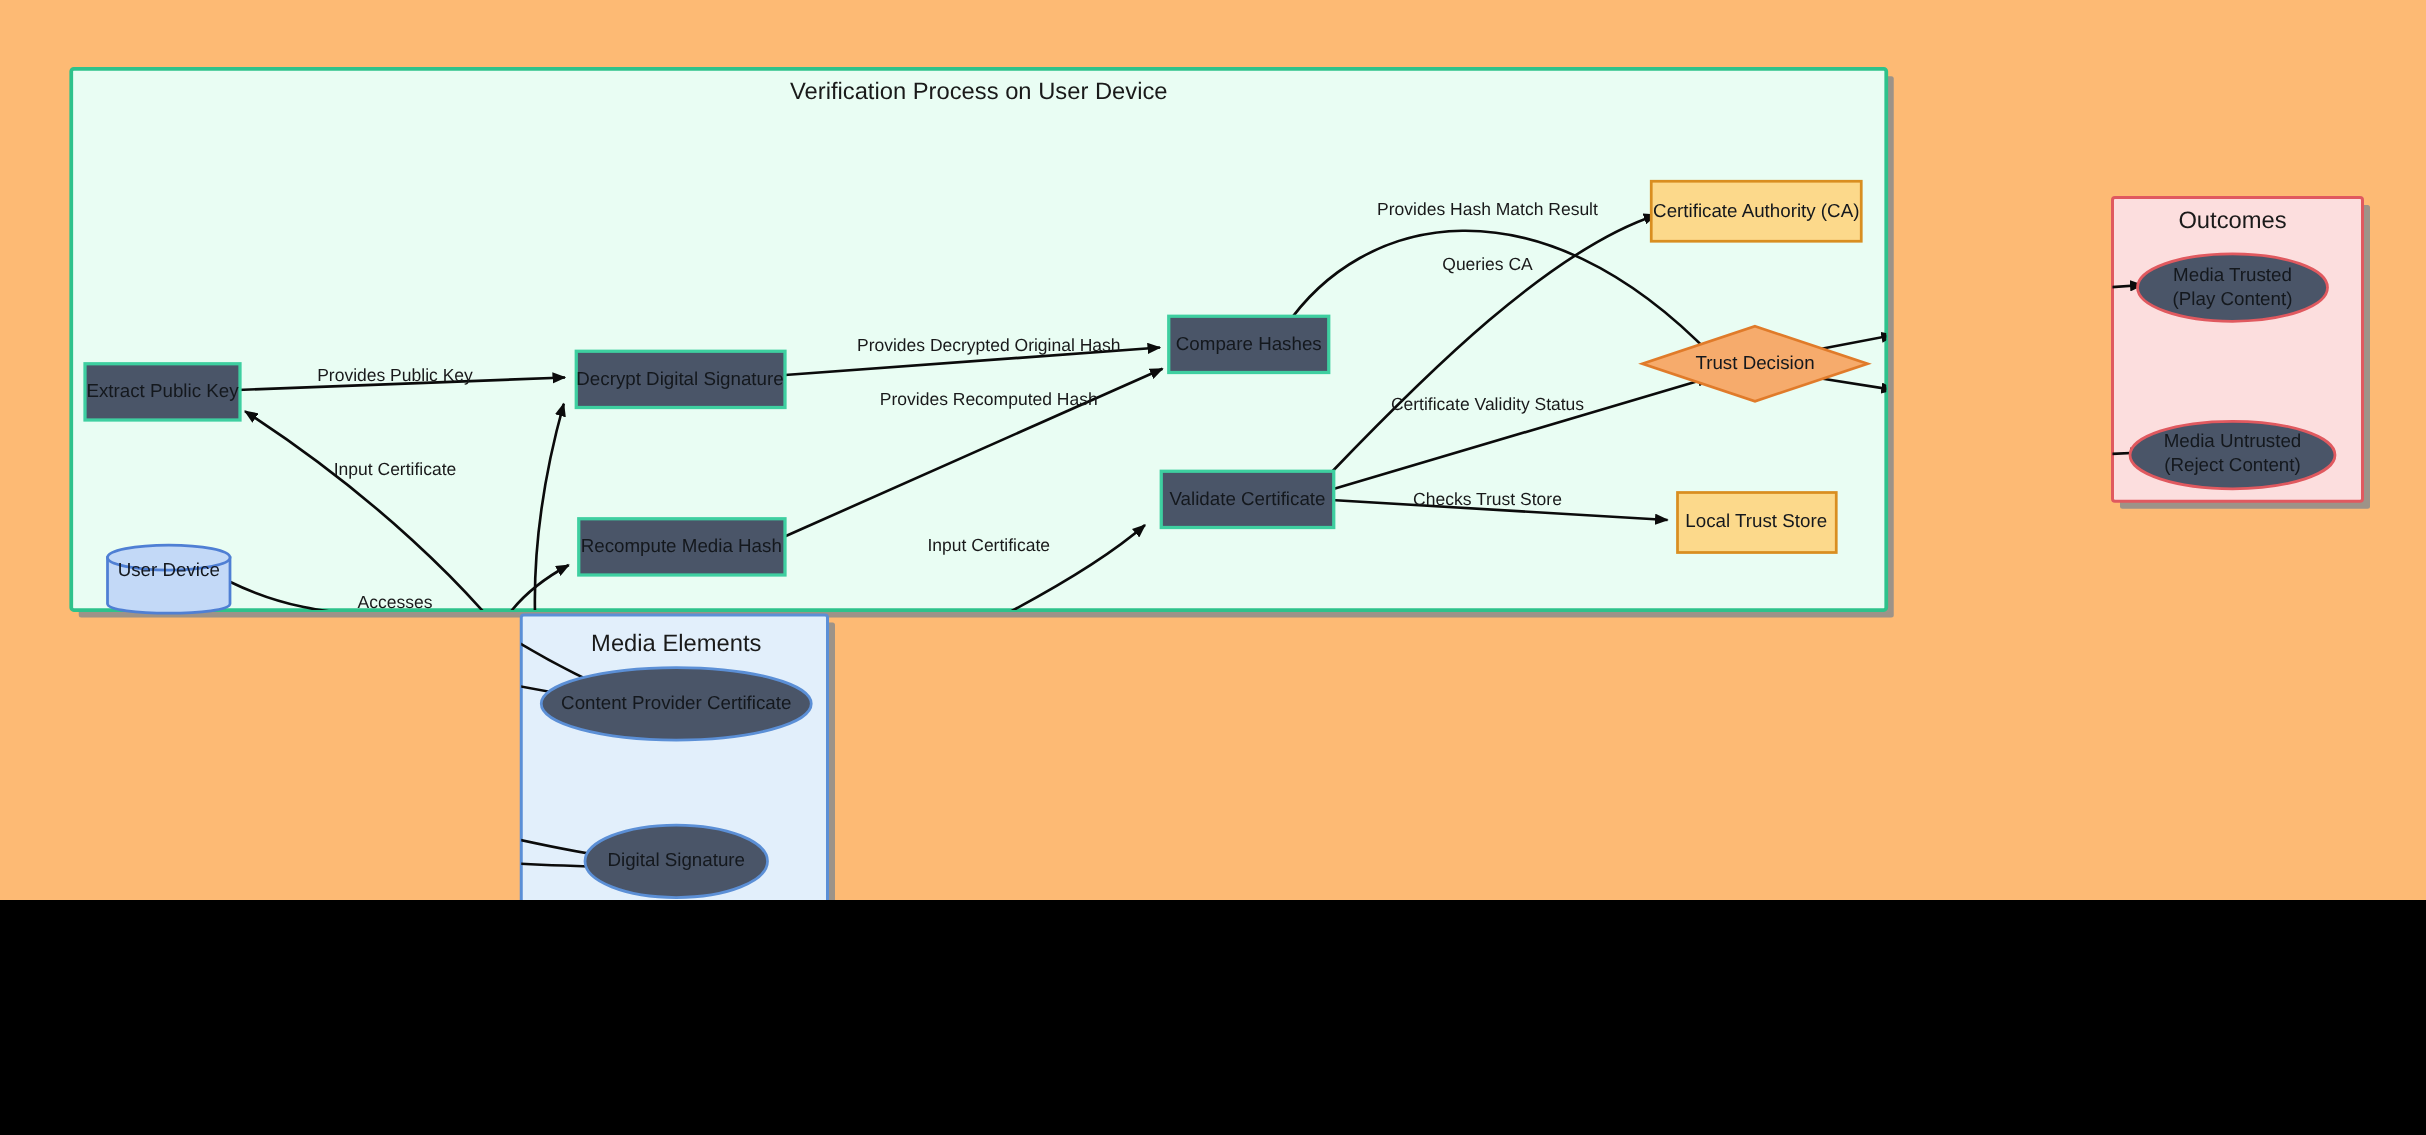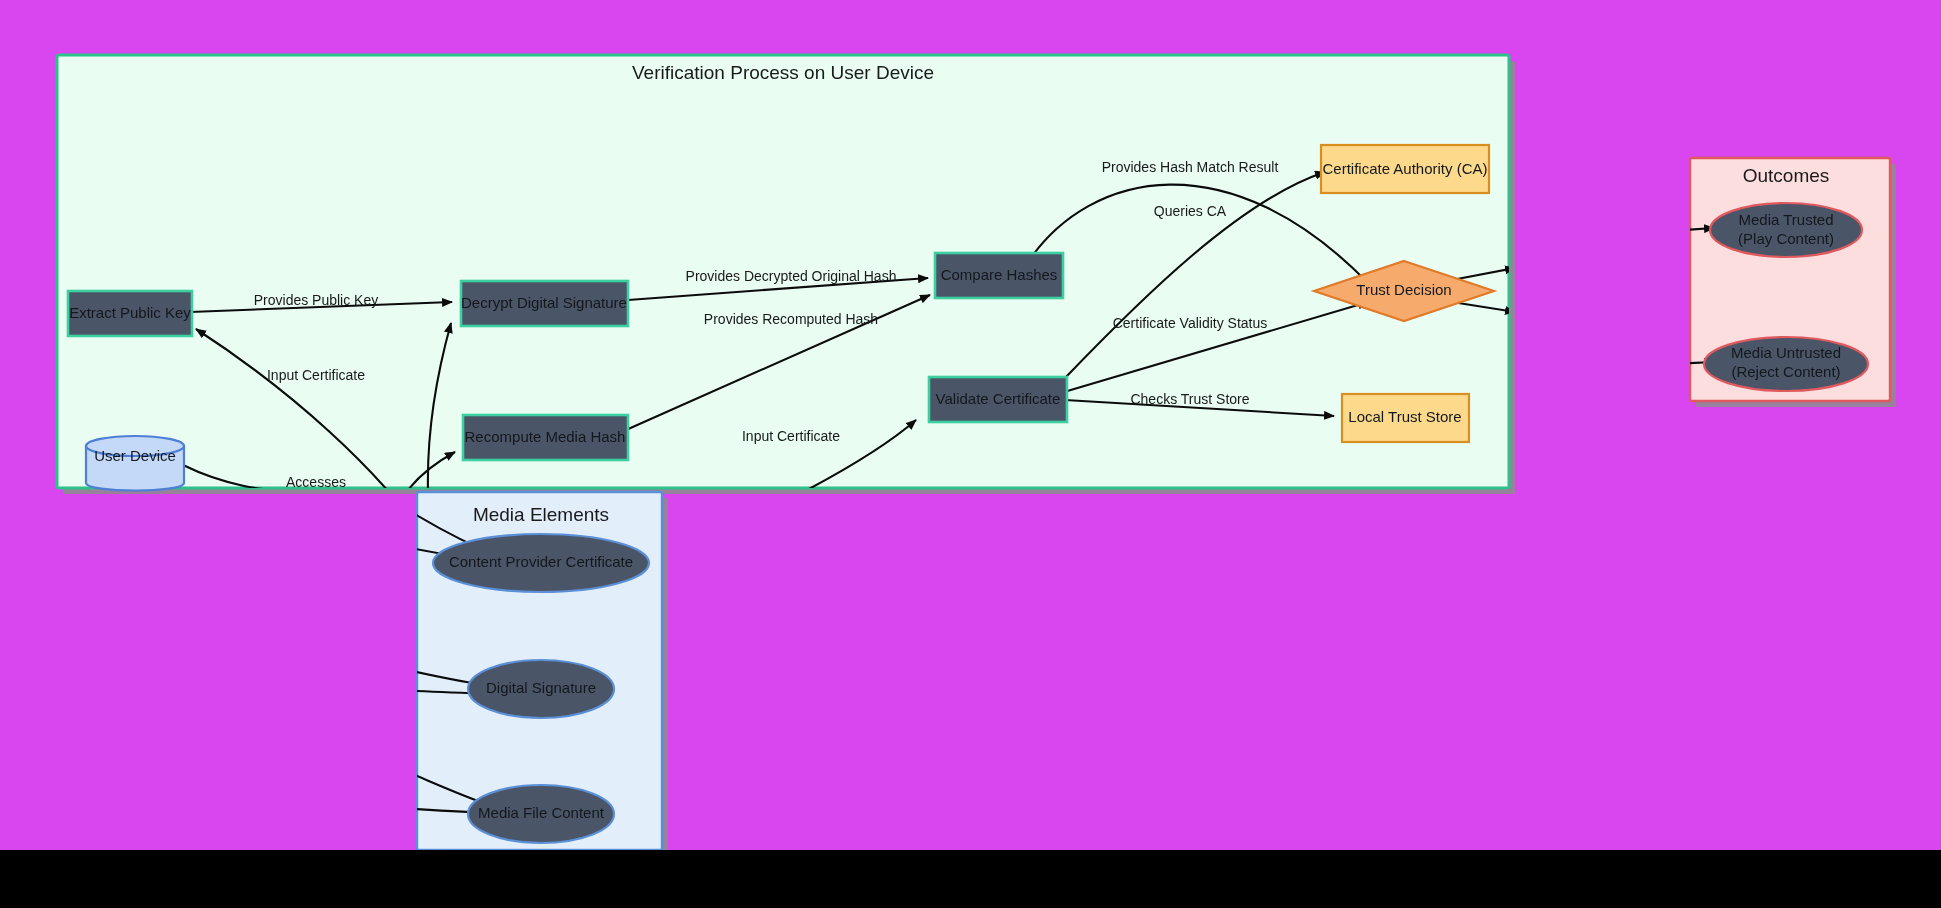--- a/index.html
+++ b/index.html
@@ -3,22 +3,22 @@
 <meta charset="utf-8">
 <style>
   html, body {
     margin: 0;
     padding: 0;
     background: #000000;
   }
   #stage {
     position: relative;
     width: 1941px;
-    height: 850px;
-    background: #d946ef;
+    height: 720px;
+    background: #fdba74;
     overflow: hidden;
     font-family: "Liberation Sans", sans-serif;
   }
   svg#canvas {
     position: absolute;
     left: 0;
     top: 0;
     width: 1941px;
     height: 908px;
   }

